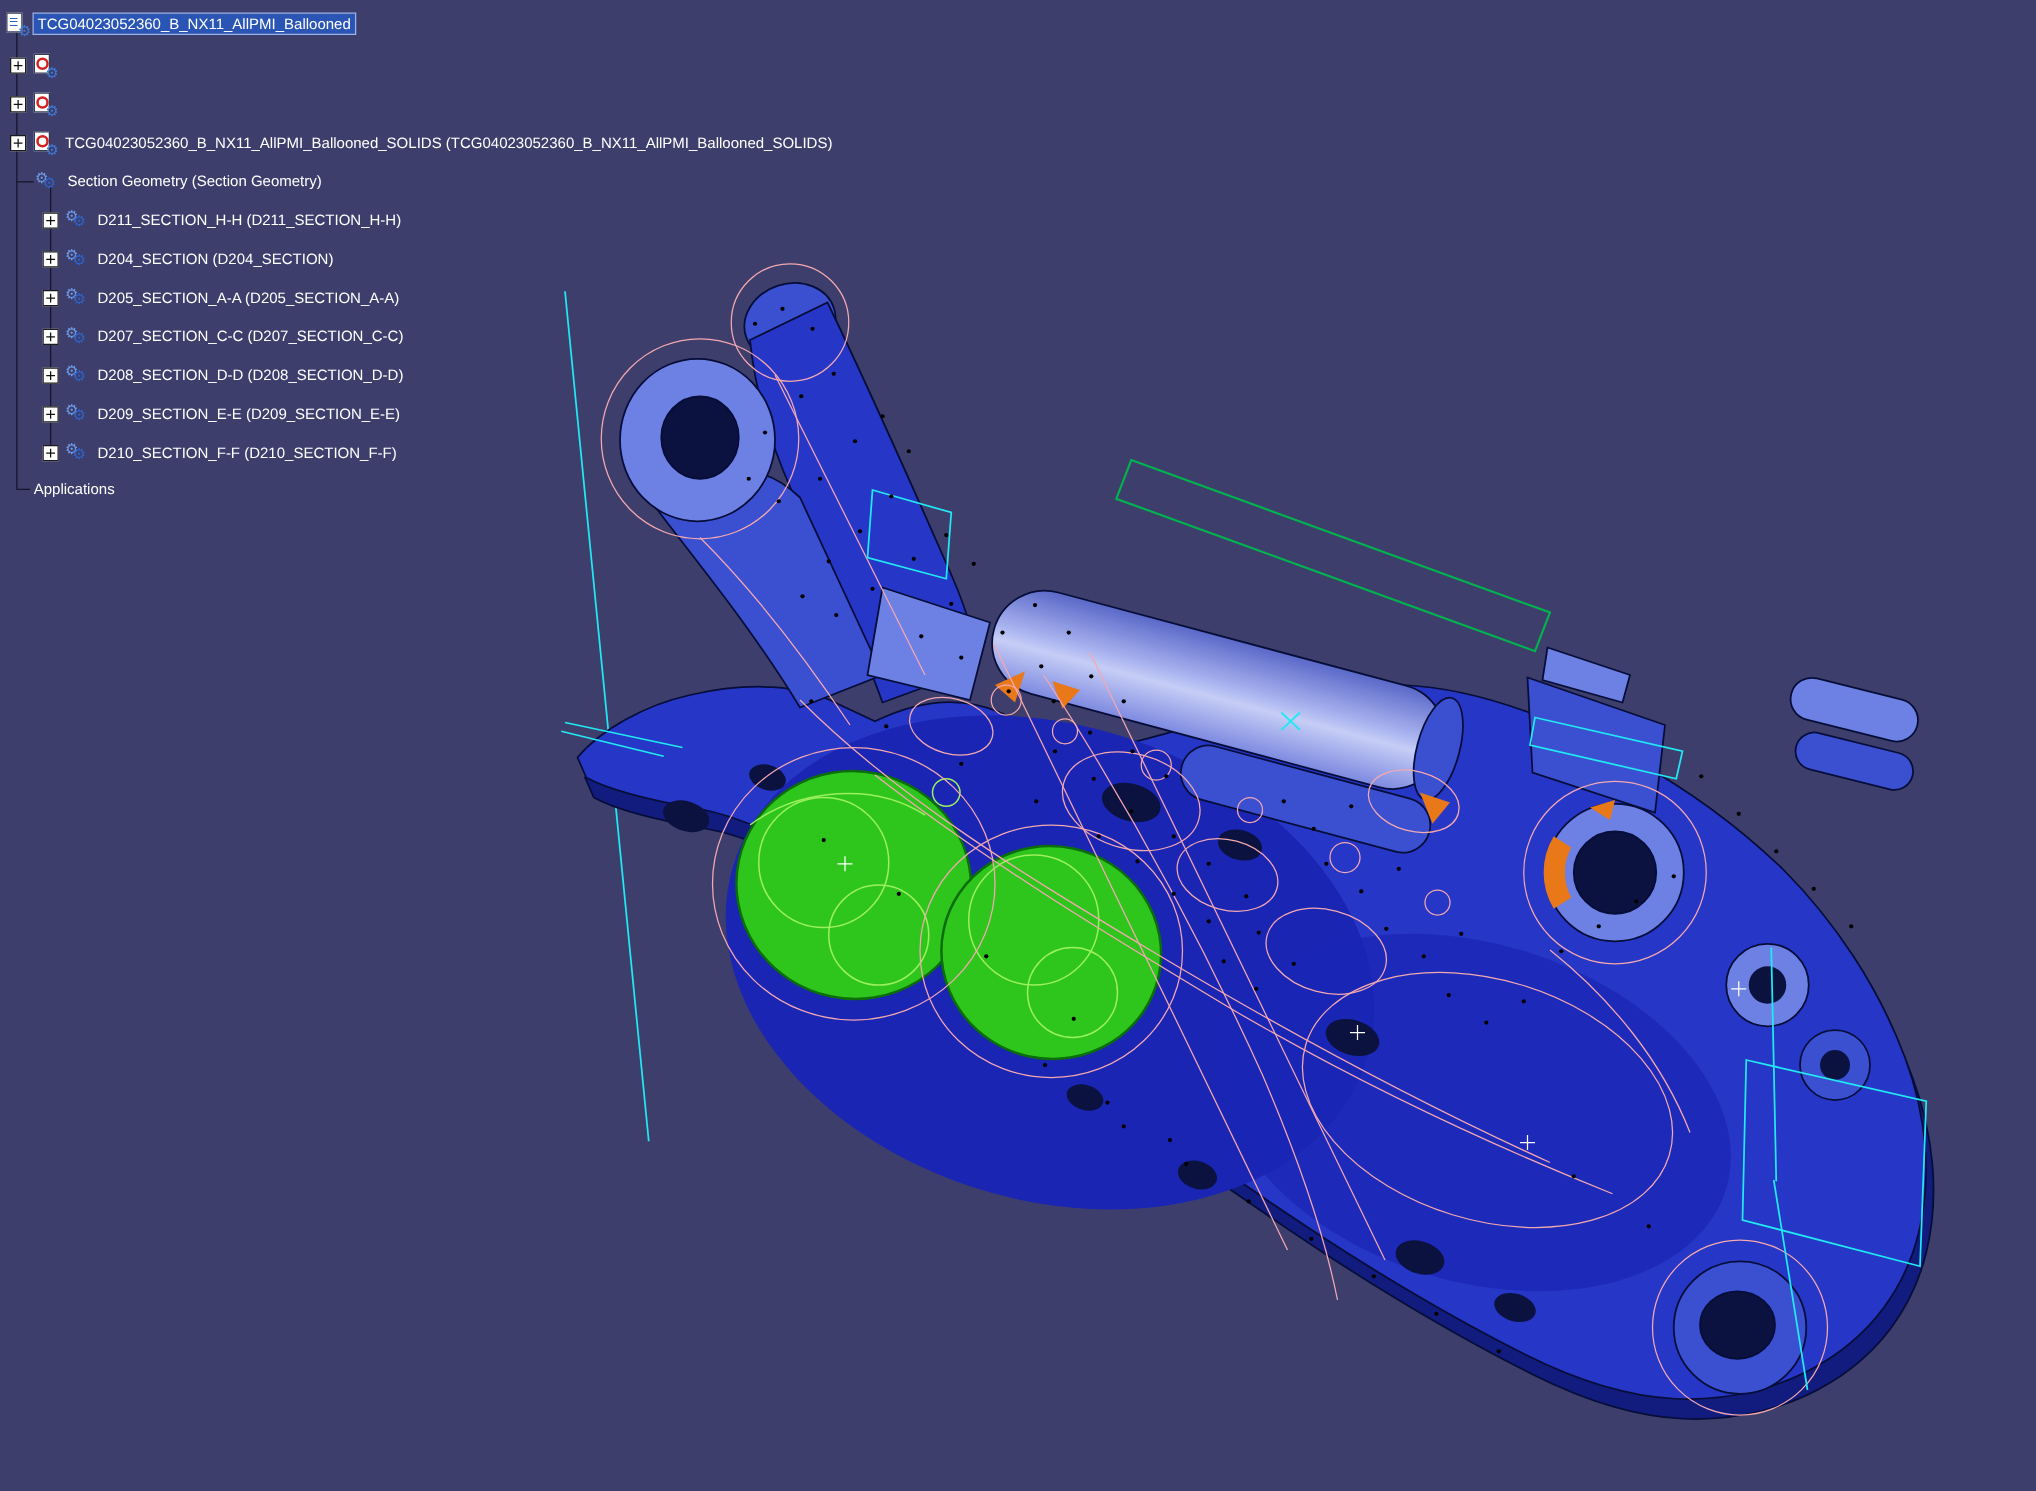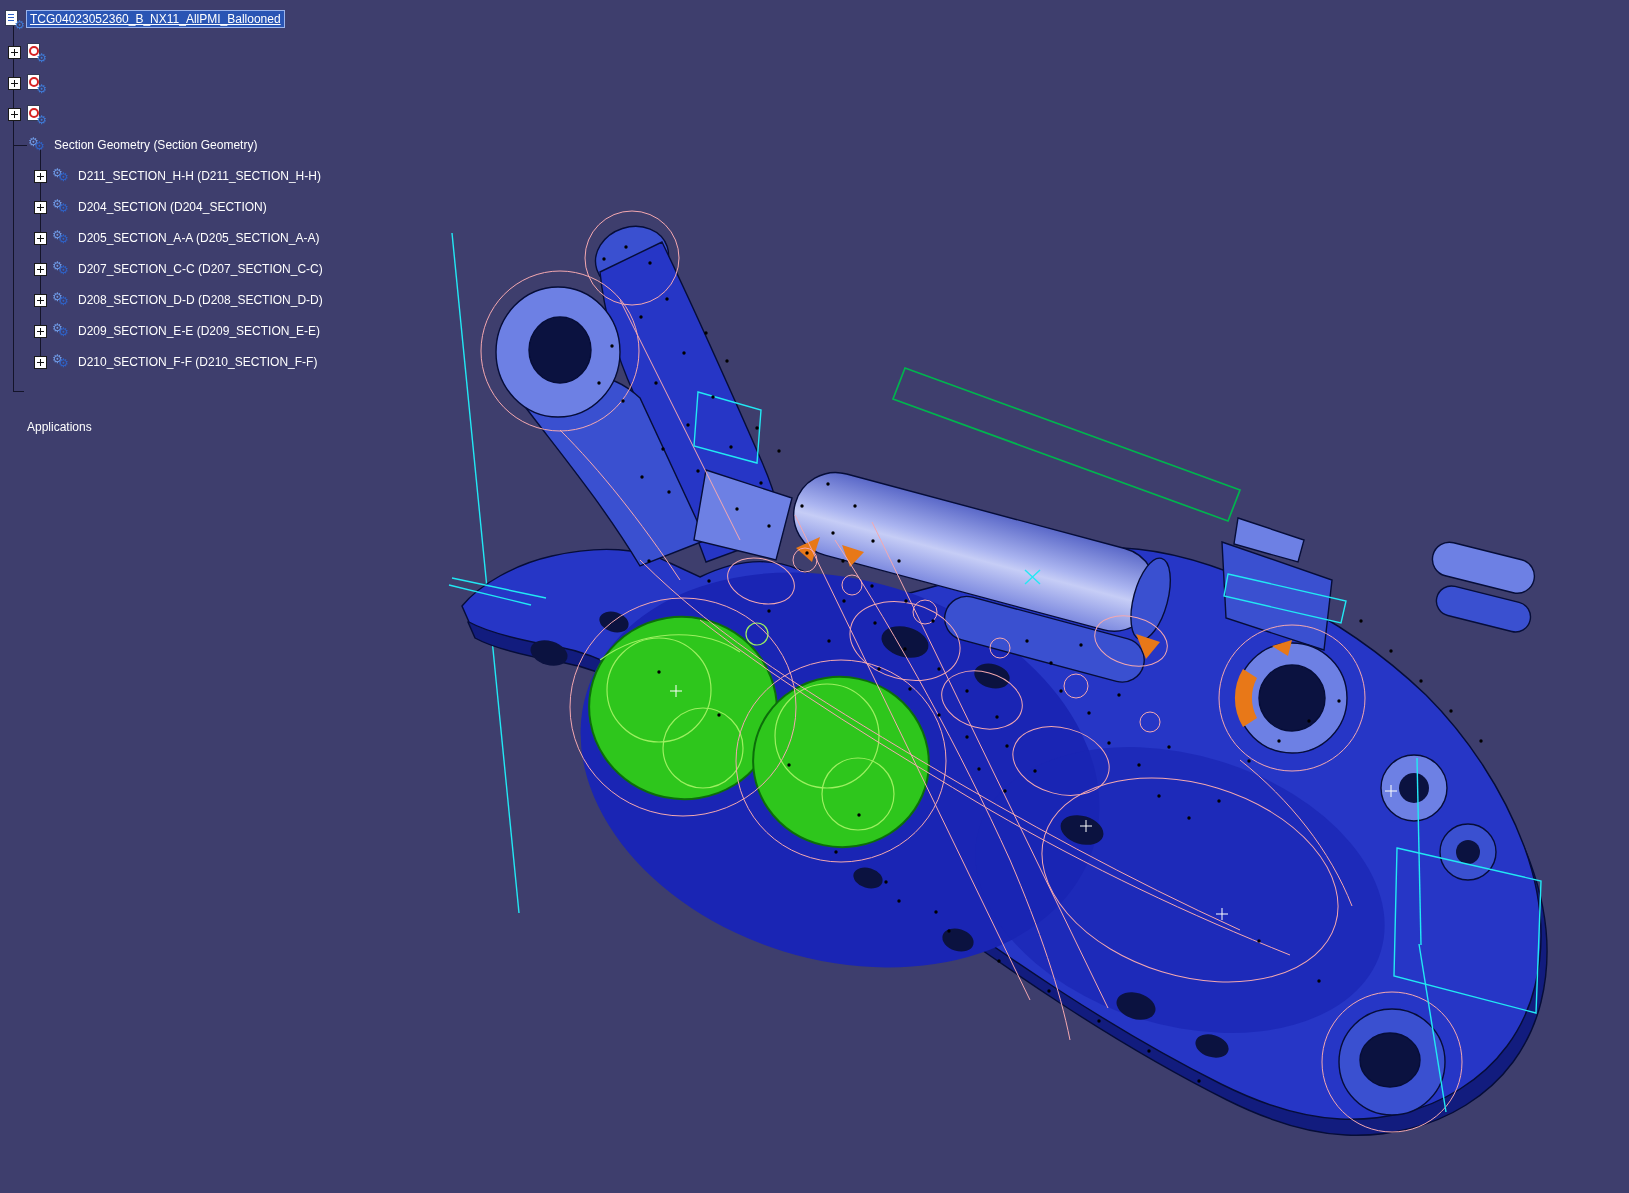--- a/index.html
+++ b/index.html
@@ -30,21 +30,20 @@
   
   #tree{
     position:absolute;left:0;top:0;width:780px;height:430px;z-index:5;
     color:var(--tree_text,#fff);font-size:12px;
   }
   .trow{position:absolute;display:flex;align-items:center;gap:5px;height:22px;white-space:nowrap;cursor:default;}
   .tlabel{padding:1px 3px;}
   .tlabel.selected{
     background:var(--selection_blue,#2a55b4);
     outline:1px solid #9ab4ec;
-    text-decoration:underline;
     text-align:center;
   }
   .treelines div{position:absolute;background:var(--tree_line,#14142a);}
 
   .plusbox{width:11px;height:11px;background:#fff;border:1px solid #1a1a1a;position:relative;flex:none;box-sizing:content-box;}
   .plusbox::before{content:"";position:absolute;left:2px;right:2px;top:5px;height:1px;background:#111;}
   .plusbox::after{content:"";position:absolute;top:2px;bottom:2px;left:5px;width:1px;background:#111;}
 
   .icon-doc,.icon-root{position:relative;width:18px;height:18px;display:inline-block;flex:none;}
   .icon-doc .page,.icon-root .page{position:absolute;left:1px;top:0;width:11px;height:14px;background:#fff;border:1px solid #333a55;}
@@ -335,20 +334,21 @@
       </span>
   </div>
 
   <div class="trow" style="left:8px;top:103px;">
     <span class="plusbox"></span>
     <span class="icon-doc">
         <i class="page"></i>
         <i class="red"></i>
         <i class="gear">⚙</i>
       </span>
+    <span class="tlabel">TCG04023052360_B_NX11_AllPMI_Ballooned_SOLIDS (TCG04023052360_B_NX11_AllPMI_Ballooned_SOLIDS)</span>
   </div>
 
   <div class="trow" style="left:28px;top:134px;">
     <span class="icon-gears">
         <i>⚙</i>
         <i>⚙</i>
       </span>
     <span class="tlabel">Section Geometry (Section Geometry)</span>
   </div>
 
@@ -402,16 +402,16 @@
   </div>
   <div class="trow" style="left:34px;top:351px;">
     <span class="plusbox"></span>
     <span class="icon-gears">
         <i>⚙</i>
         <i>⚙</i>
       </span>
     <span class="tlabel">D210_SECTION_F-F (D210_SECTION_F-F)</span>
   </div>
 
-  <div class="trow" style="left:24px;top:380px;margin-top:36px;">
+  <div class="trow" style="left:24px;top:380px;">
     <span class="tlabel">Applications</span>
   </div>
 </div>
 
 </body></html>

